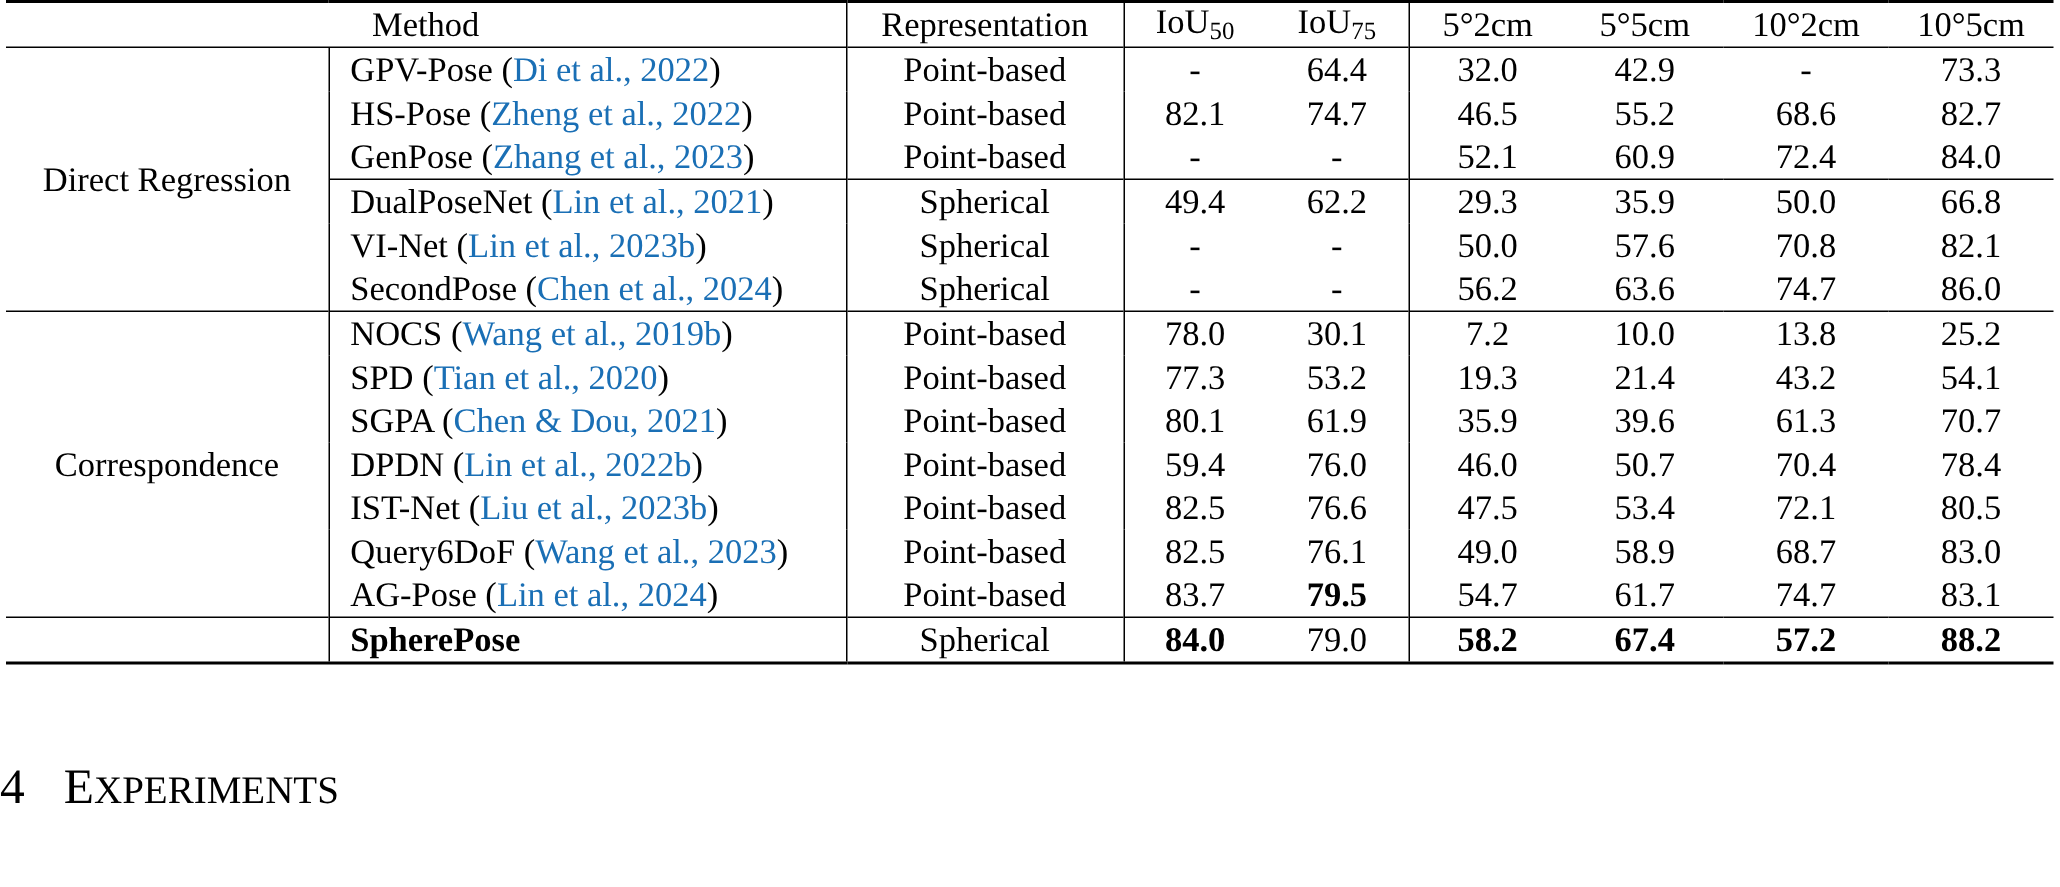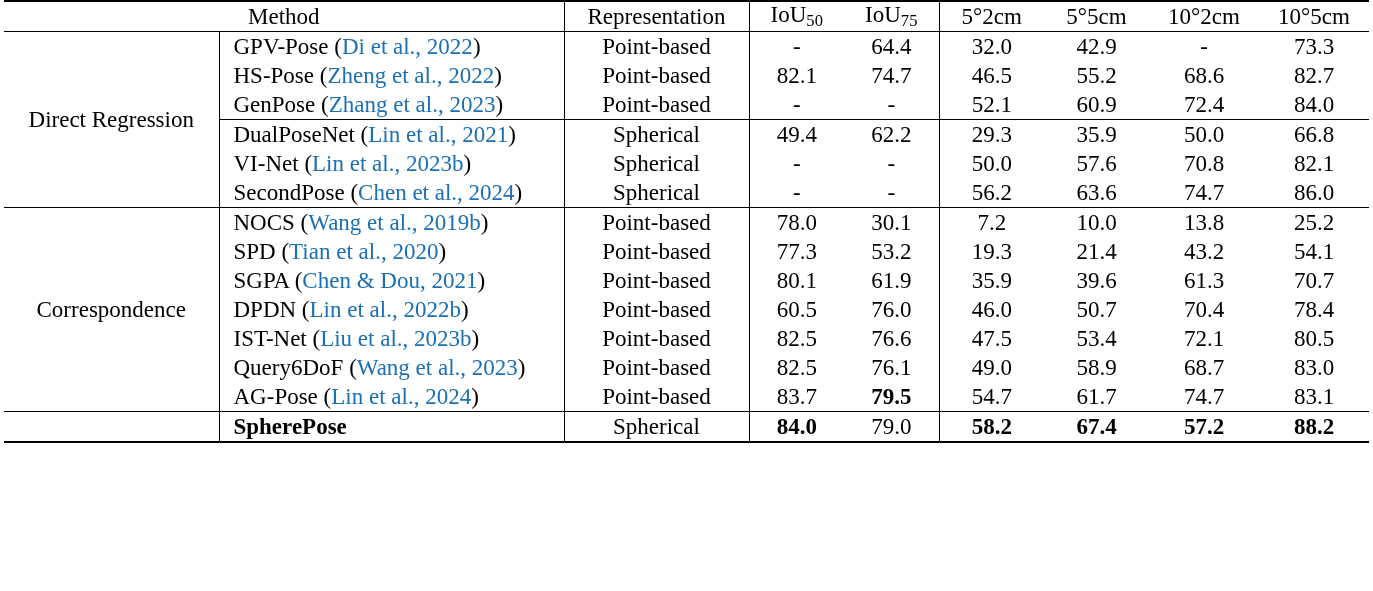--- a/index.html
+++ b/index.html
@@ -212,21 +212,21 @@
           <td class="vsep-l">80.1</td>
           <td>61.9</td>
           <td class="vsep-l">35.9</td>
           <td>39.6</td>
           <td>61.3</td>
           <td>70.7</td>
         </tr>
         <tr class="row">
           <td class="method-cell vsep-l">DPDN (<span class="cite">Lin et al., 2022b</span>)</td>
           <td class="vsep-l">Point-based</td>
-          <td class="vsep-l">60.5</td>
+          <td class="vsep-l">59.4</td>
           <td>76.0</td>
           <td class="vsep-l">46.0</td>
           <td>50.7</td>
           <td>70.4</td>
           <td>78.4</td>
         </tr>
         <tr class="row">
           <td class="method-cell vsep-l">IST-Net (<span class="cite">Liu et al., 2023b</span>)</td>
           <td class="vsep-l">Point-based</td>
           <td class="vsep-l">82.5</td>
@@ -274,14 +274,17 @@
           <td style="height: 0px;"></td>
           <td style="height: 0px;"></td>
           <td style="height: 0px;"></td>
           <td style="height: 0px;"></td>
           <td style="height: 0px;"></td>
           <td style="height: 0px;"></td>
         </tr>
       </tbody>
   </table>
 
+  <div class="section-heading">
+    <span class="num">4</span><span class="sc-big">E</span><span class="sc-small">XPERIMENTS</span>
+  </div>
 
 </div>
 
 </body></html>

